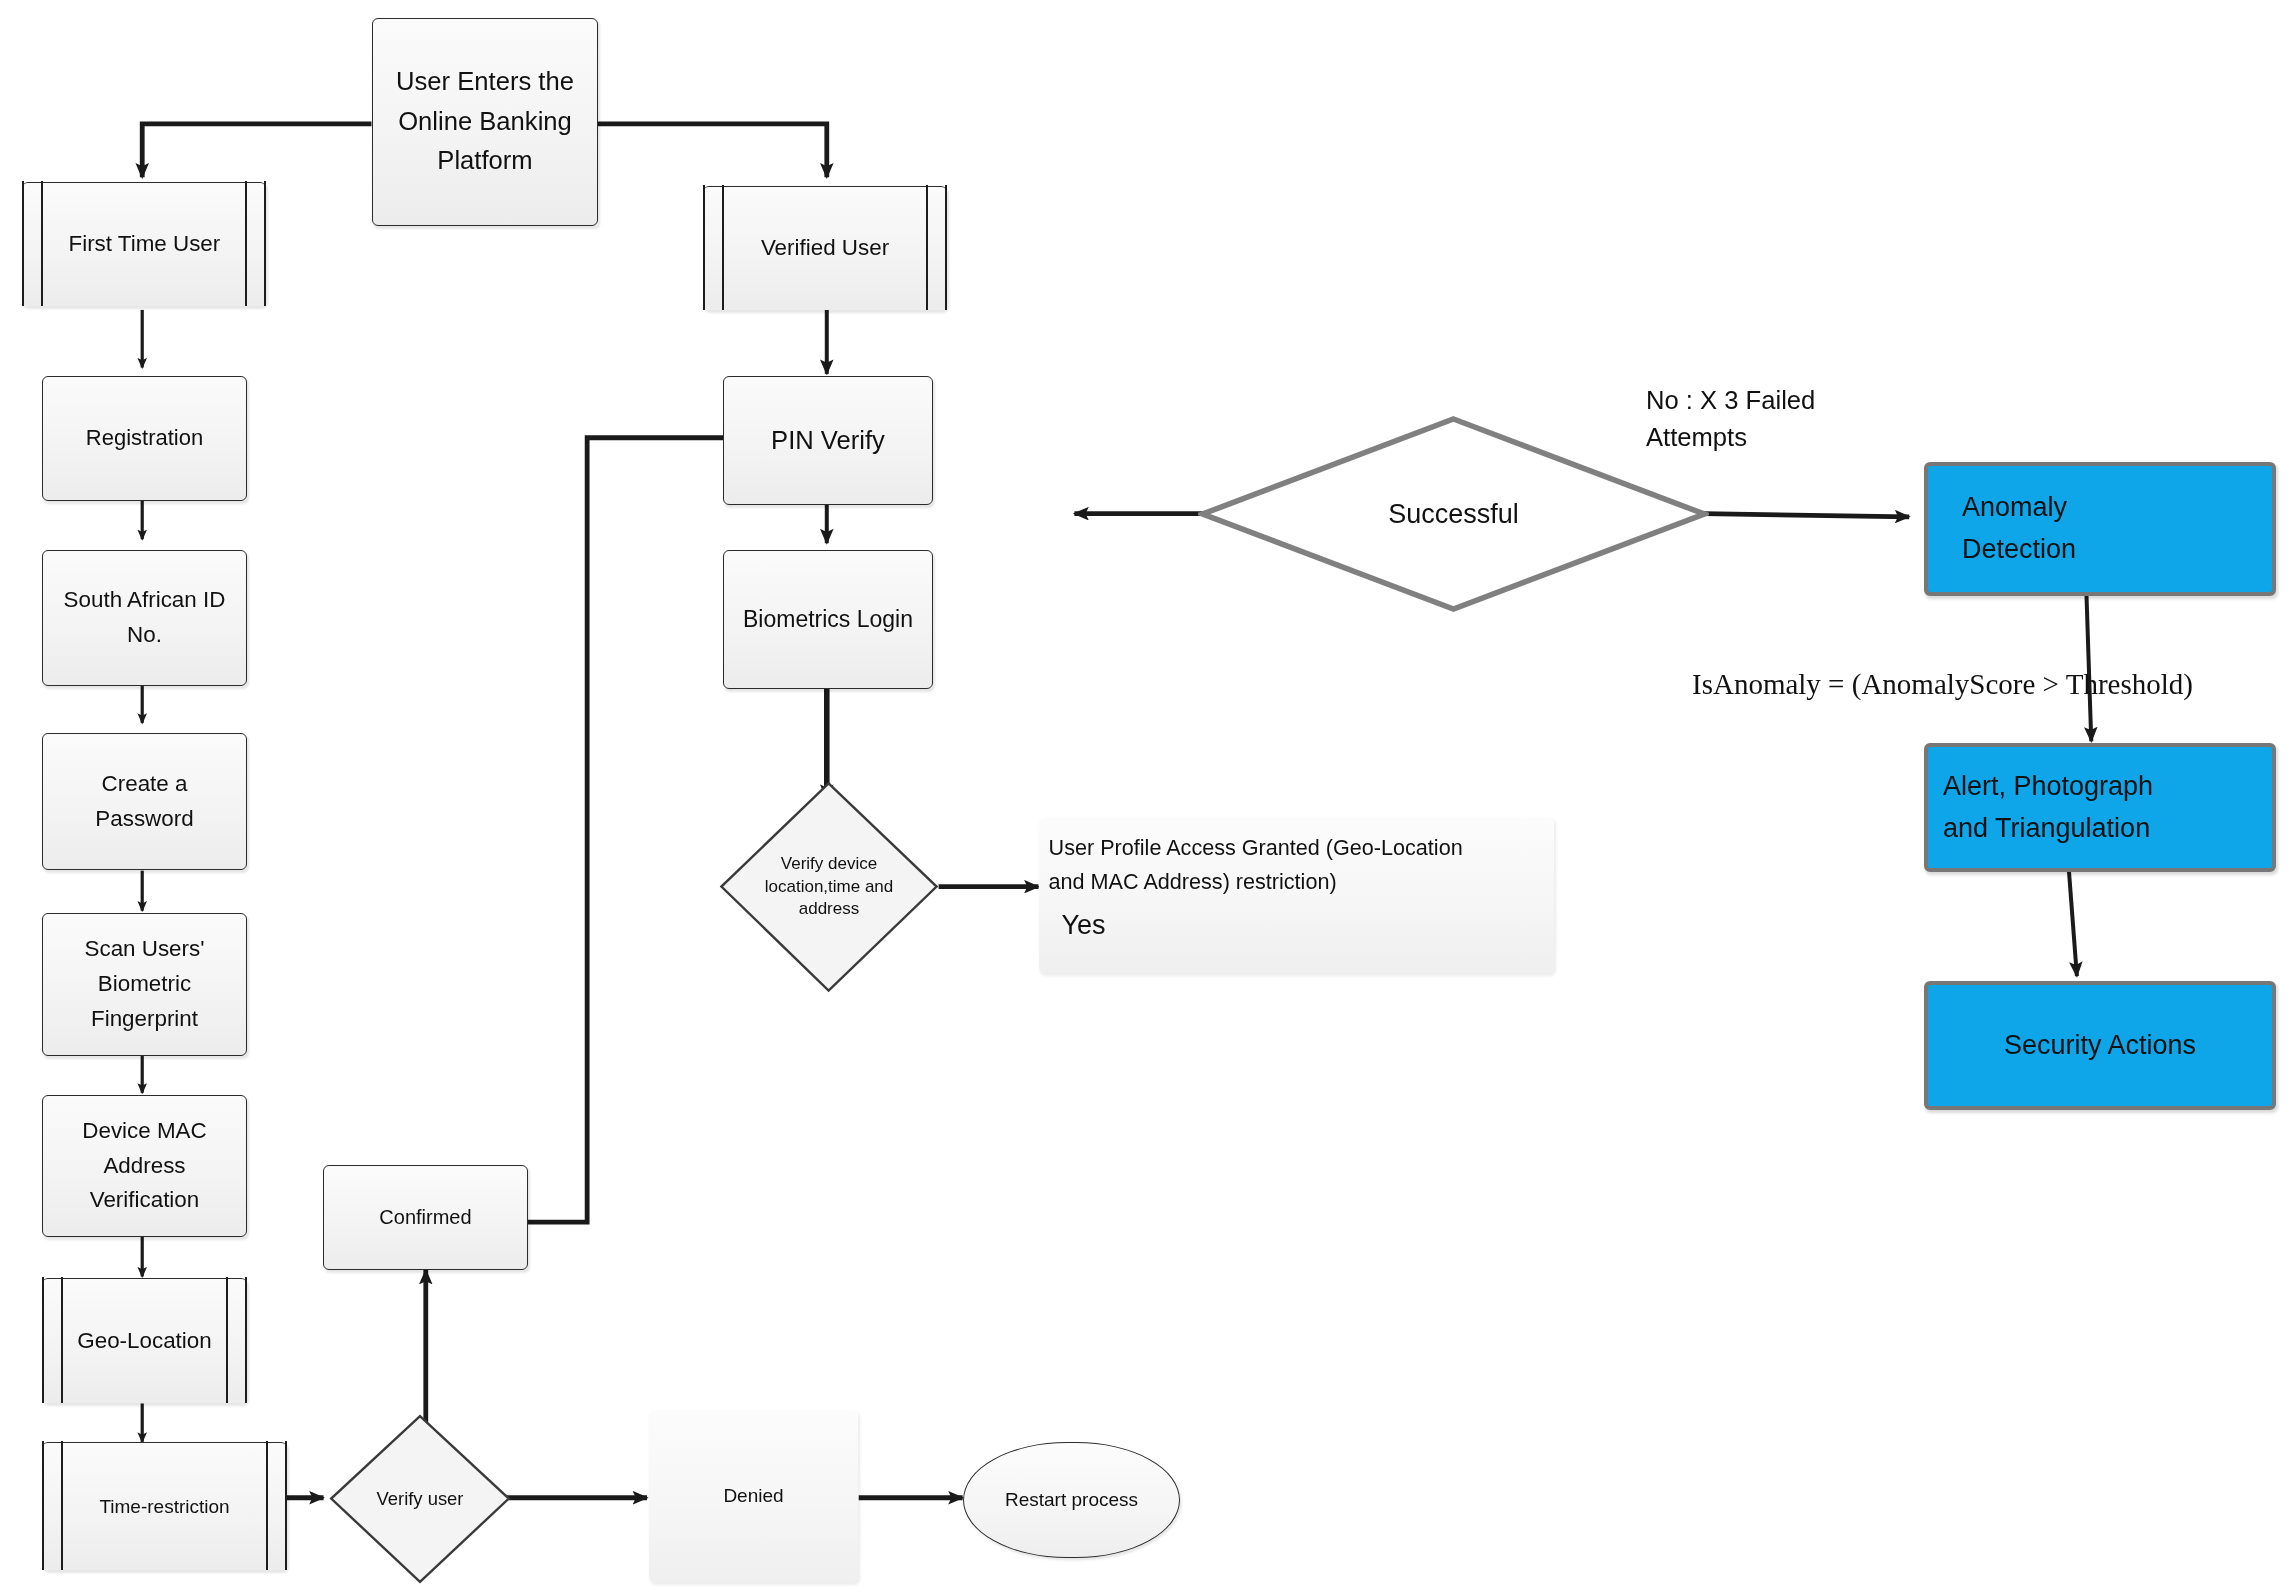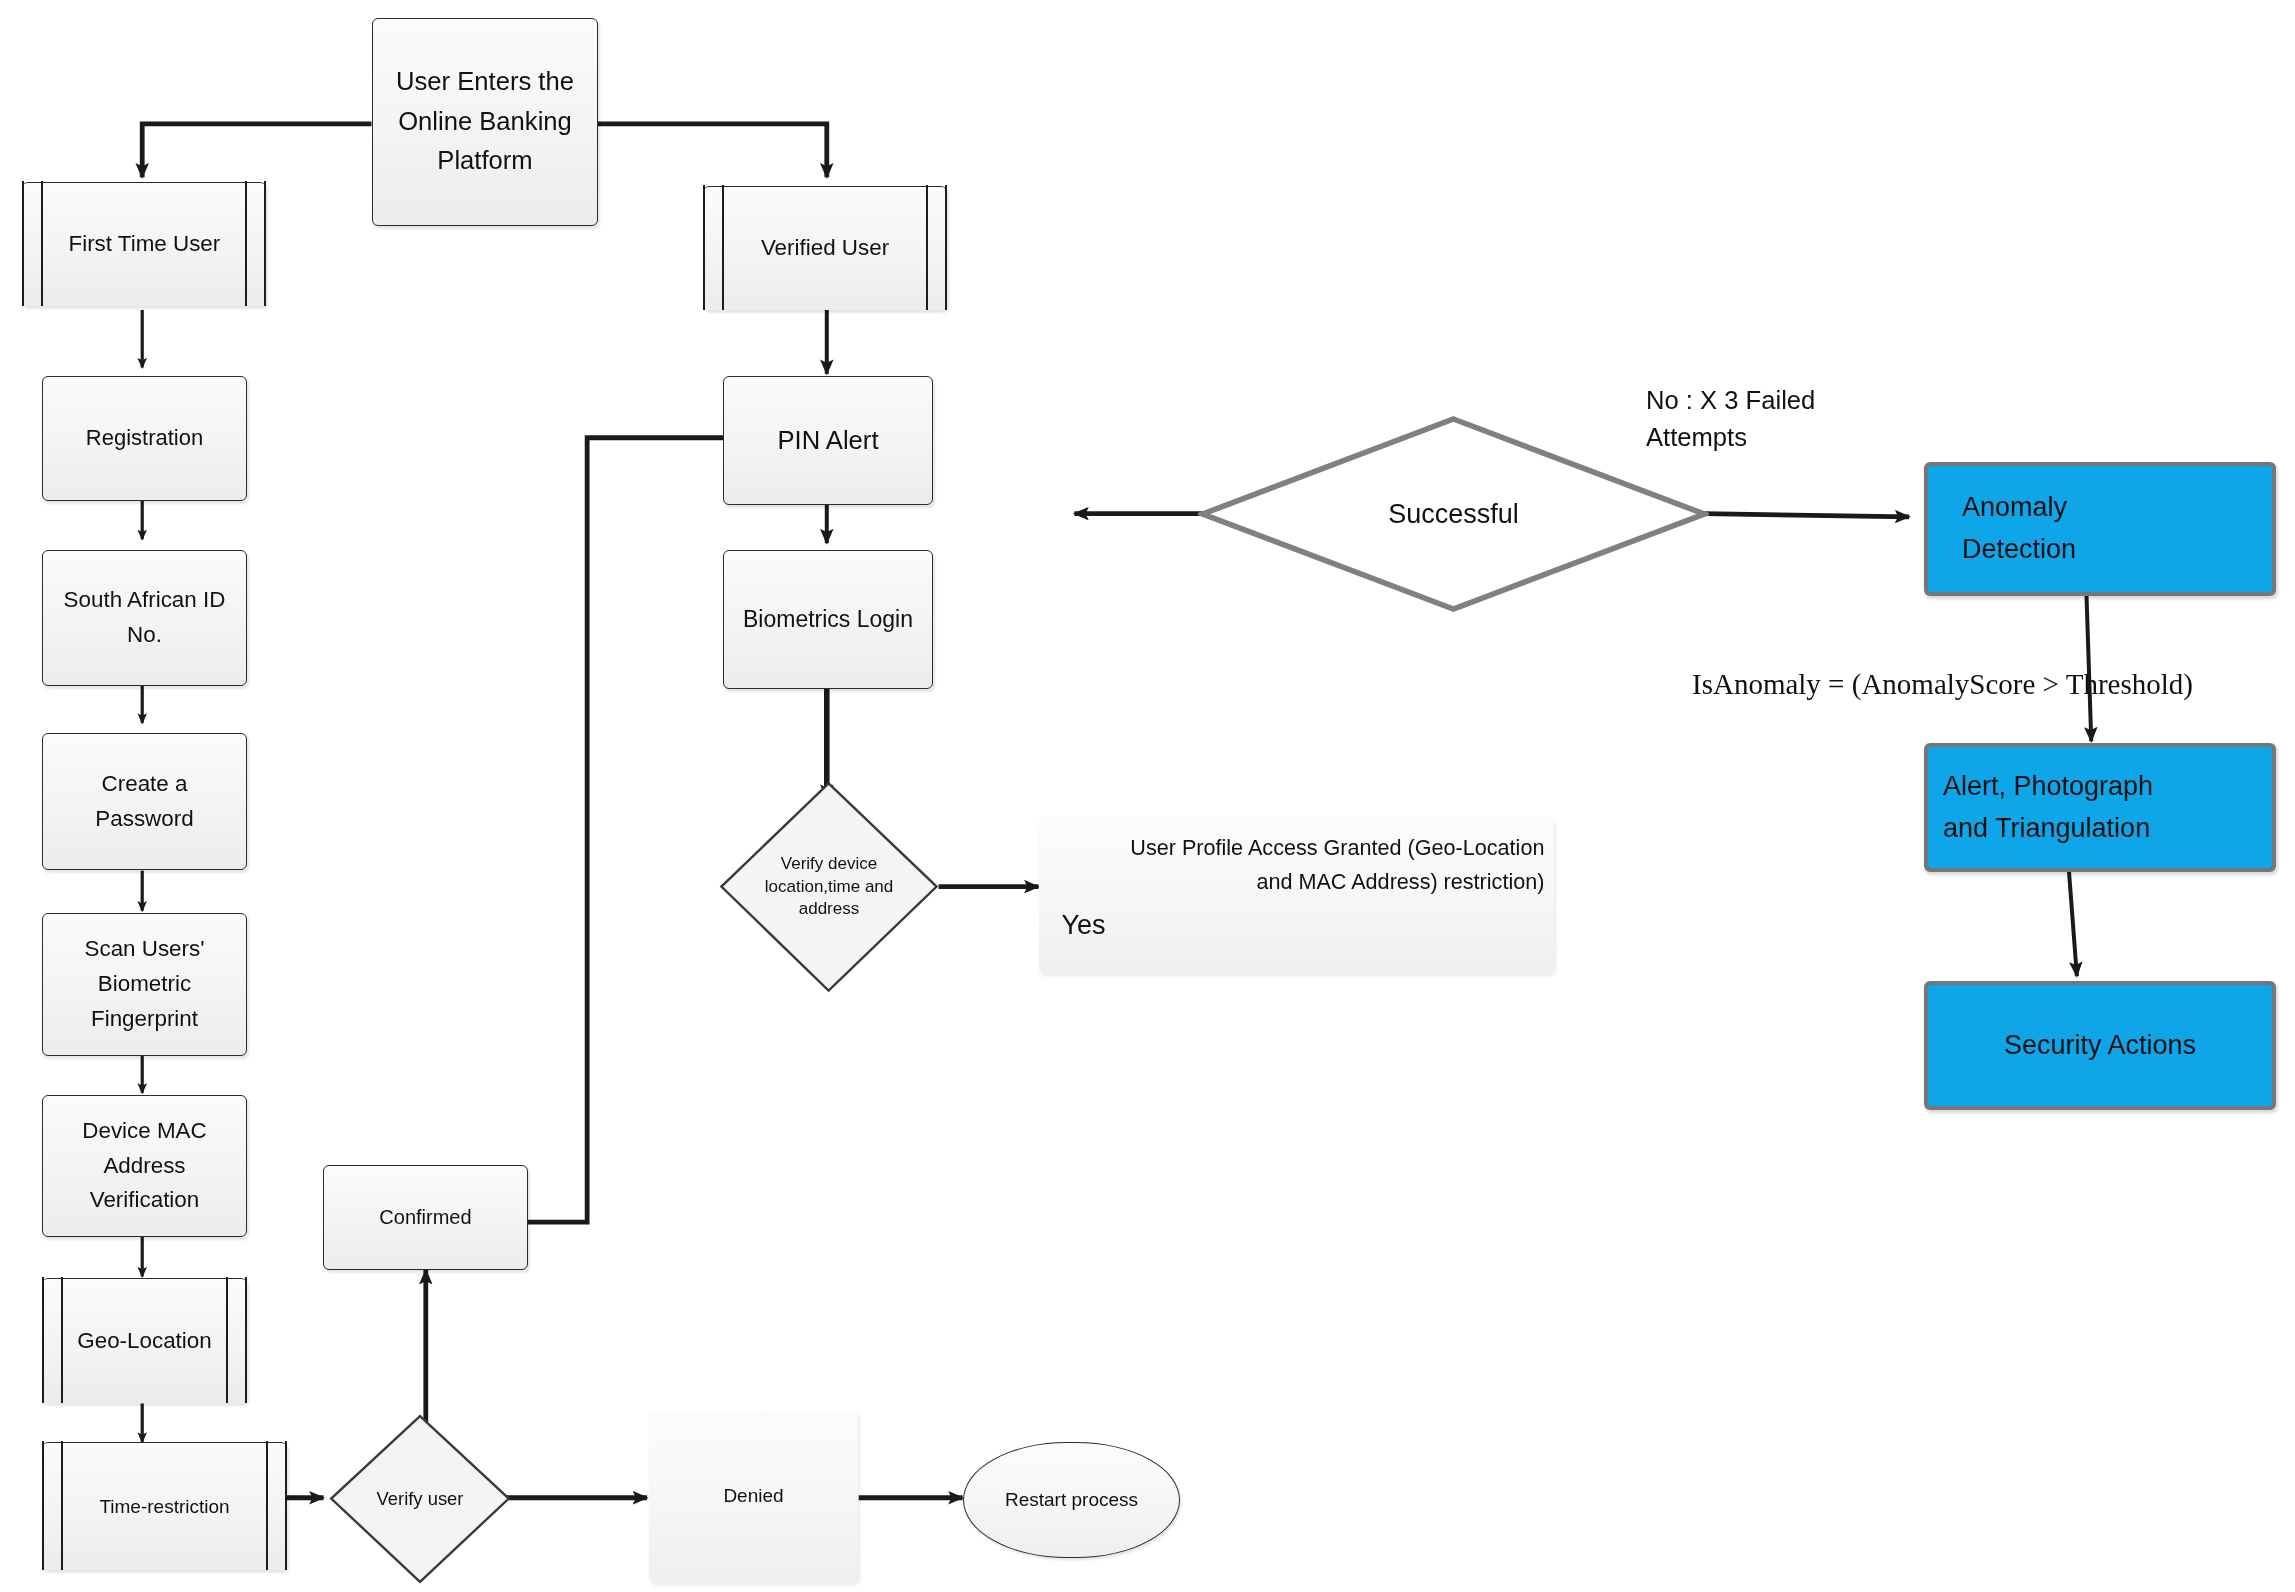--- a/index.html
+++ b/index.html
@@ -218,36 +218,36 @@
 
   <div class="node stadium" style="left:963px; top:1442px; width:217px; height:116px; font-size:19px;">Restart process</div>
 
   <div class="node proc" style="left:323px; top:1165px; width:205px; height:105px; font-size:20px;">Confirmed</div>
 
   <div class="node predef" style="left:703px; top:186px; width:244px; height:124px; font-size:22.4px;">
     <span class="bars"><i class="l"></i><i class="r"></i></span>
     <span>Verified User</span>
   </div>
 
-  <div class="node proc" style="left:723px; top:376px; width:210px; height:129px; font-size:25.6px;">PIN Alert</div>
+  <div class="node proc" style="left:723px; top:376px; width:210px; height:129px; font-size:25.6px;">PIN Verify</div>
 
   <div class="node proc" style="left:723px; top:550px; width:210px; height:139px; font-size:23px;">Biometrics Login</div>
 
   <div class="diamond" style="left:719px; top:781px; width:220px; height:212px;">
     <svg class="shape" viewBox="0 0 275 265">
       <polygon points="137,3 272,132 137,262 3,132" fill="#f4f4f4" stroke="#3a3a3a" stroke-width="3"></polygon>
     </svg>
     <div class="label" style="font-size:17px; padding:0 14.4px;">Verify device
 location,time and
 address</div>
   </div>
 
   <div class="node soft" style="left:1039px; top:817px; width:515px; height:156px; font-size:21.6px;
               flex-direction:column; justify-content:flex-start; align-items:stretch; padding:14.4px 9.6px 0 9.6px;">
-    <span style="display:block; text-align:right;">User Profile Access Granted (Geo-Location
+    <span style="display:block; text-align:left;">User Profile Access Granted (Geo-Location
 and MAC Address) restriction)</span>
     <span style="display:block; text-align:left; font-size:27px; margin-top:6.4px; padding-left:12.8px;">Yes</span>
   </div>
 
   <div class="diamond" style="left:1198px; top:415px; width:511px; height:198px;">
     <svg class="shape" viewBox="0 0 640 248">
       <polygon points="320,5 634,124 320,243 6,124" fill="#ffffff" stroke="#808080" stroke-width="7"></polygon>
     </svg>
     <div class="label" style="font-size:27px;">Successful</div>
   </div>

